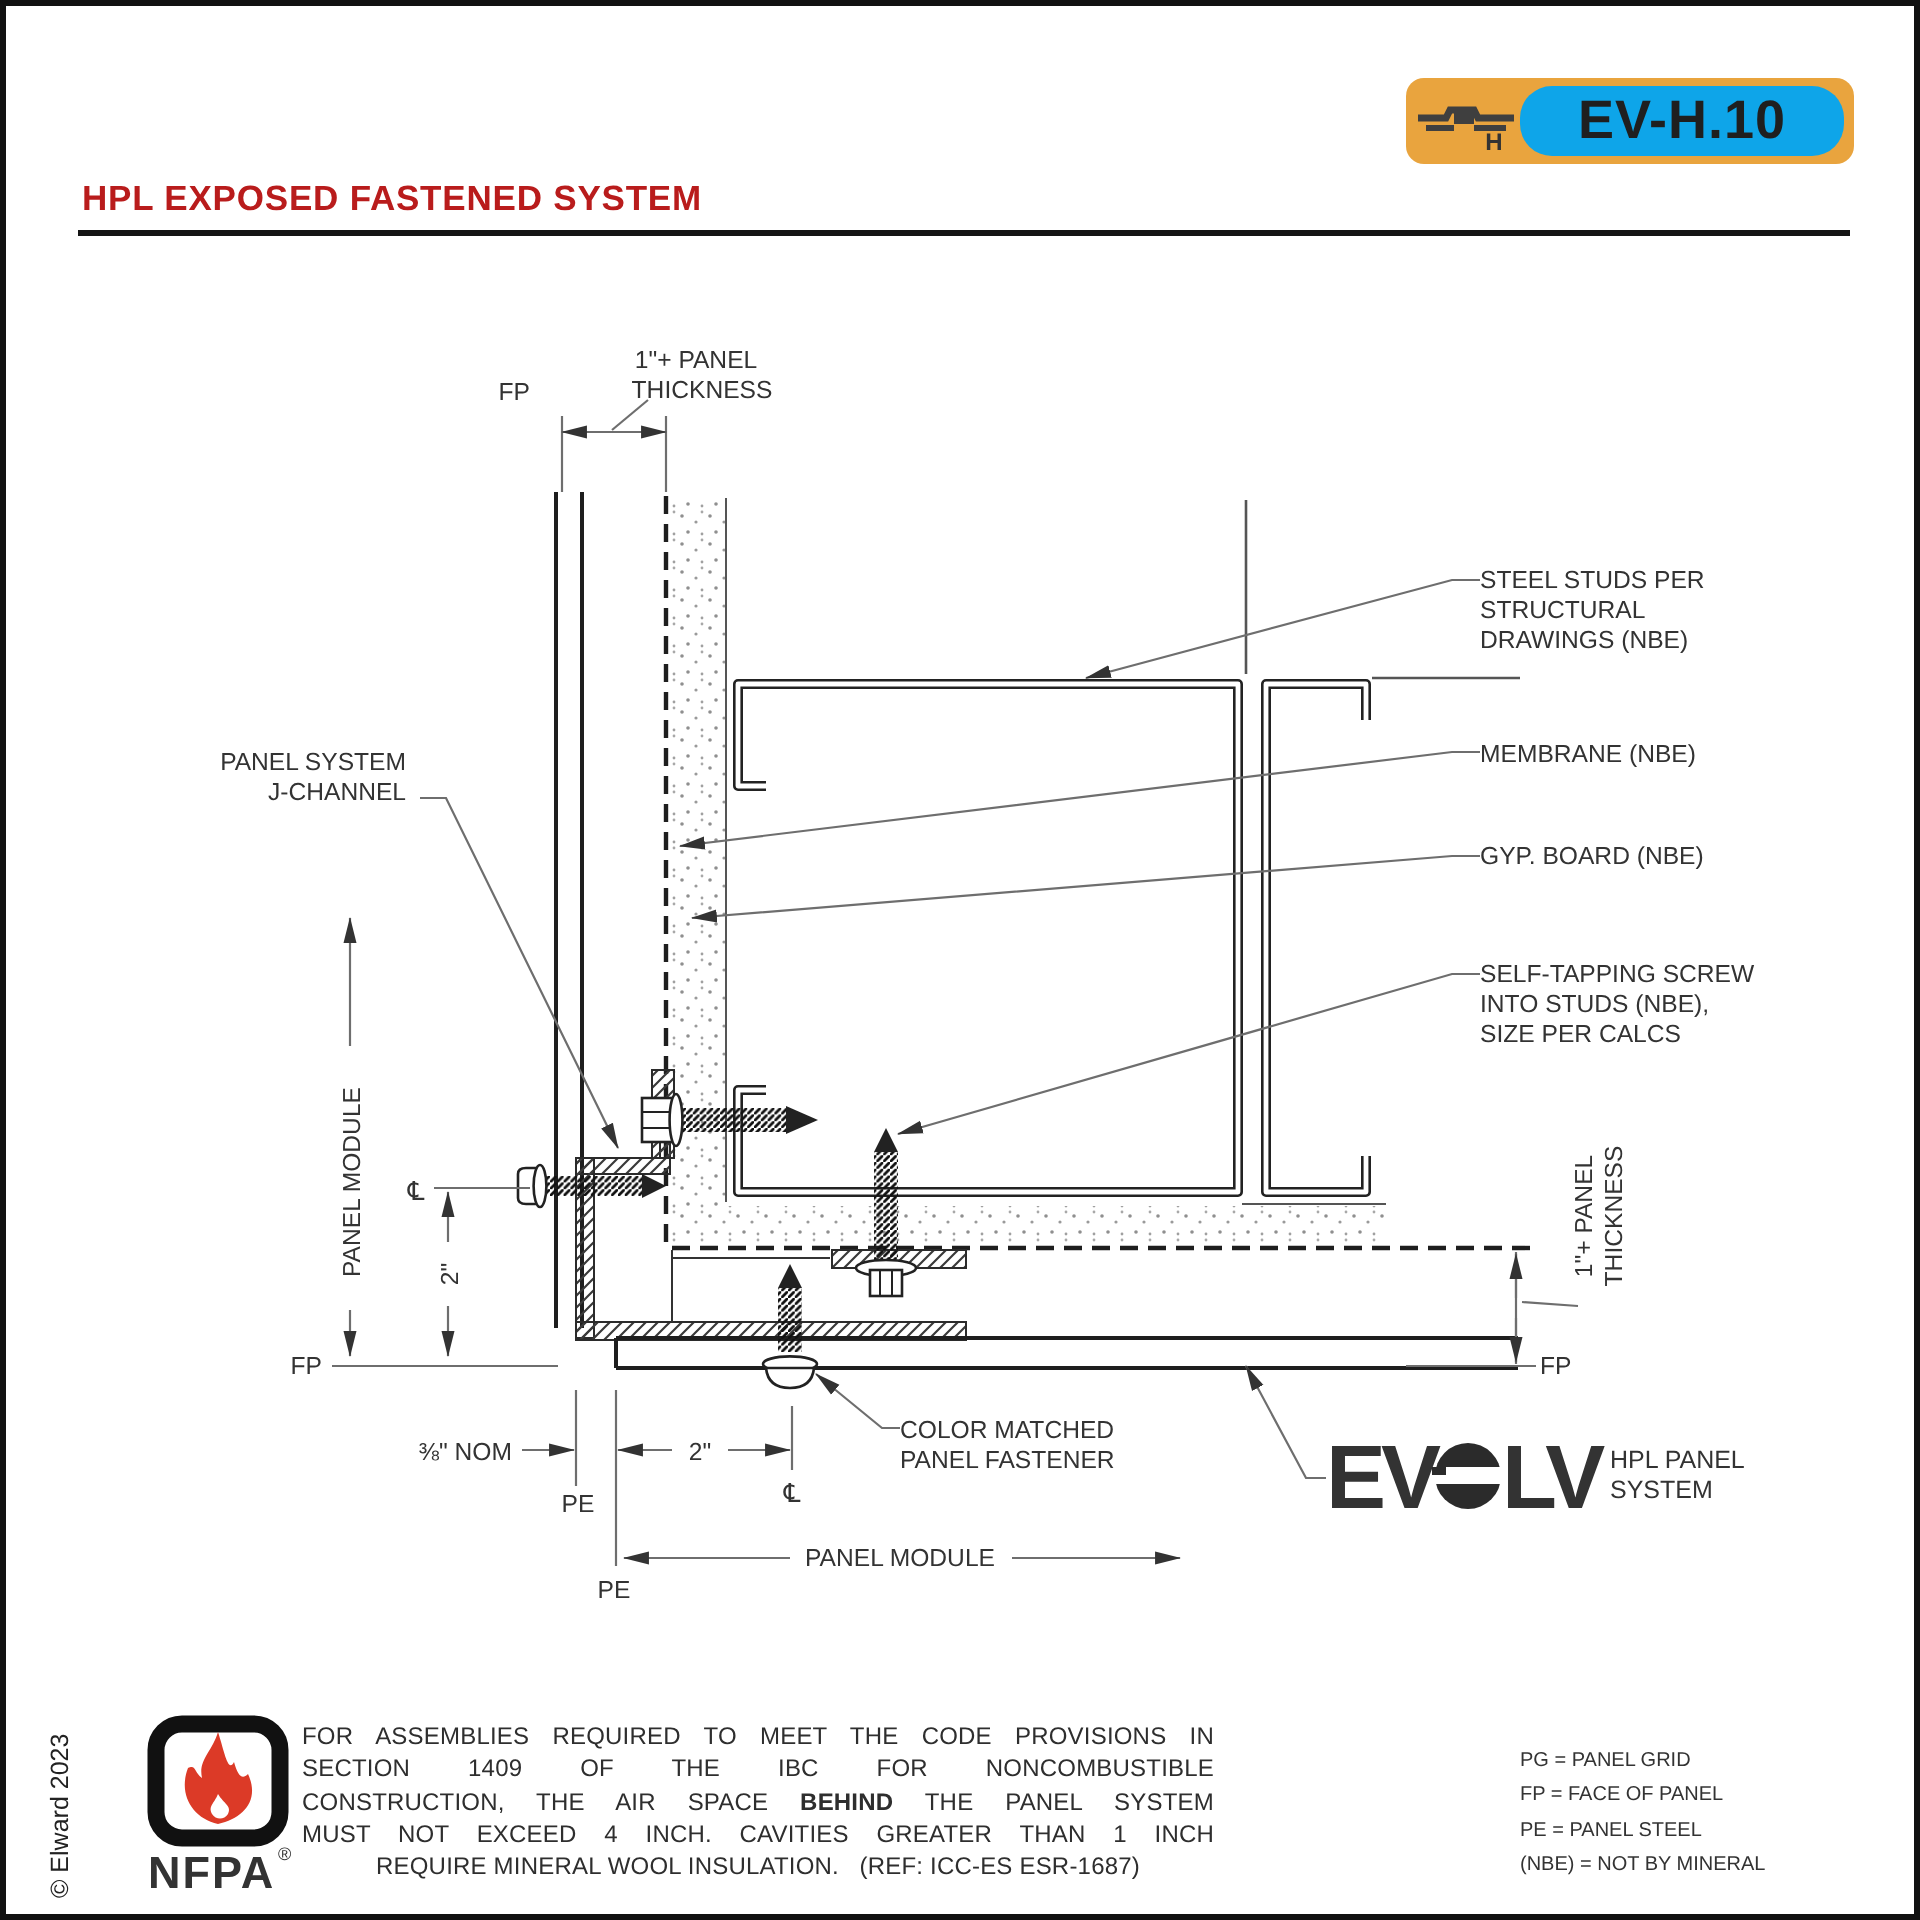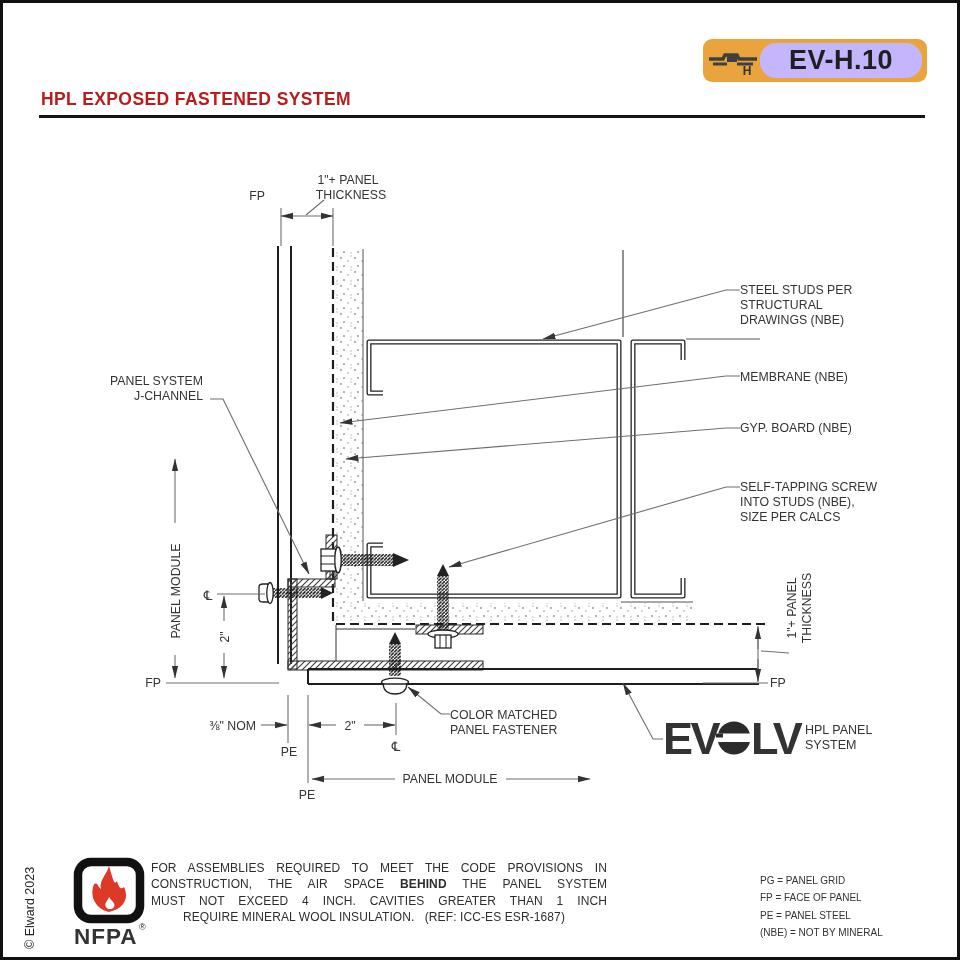--- a/index.html
+++ b/index.html
@@ -1,28 +1,28 @@
 <!DOCTYPE html>
 <html><head>
 <meta charset="utf-8">
 <style>
   html,body{margin:0;padding:0;background:#fff;}
   #page{position:relative;width:960px;height:960px;background:#fff;border:3px solid #111;box-sizing:border-box;overflow:hidden;
         font-family:"Liberation Sans","DejaVu Sans",sans-serif;color:#2b2b2b;}
   #title{position:absolute;left:38px;top:86px;font-size:17.5px;font-weight:bold;letter-spacing:.4px;color:#b91c1c;}
   #title-rule{position:absolute;left:36px;top:112px;width:886px;height:2.5px;background:#151515;}
   #badge{position:absolute;left:700px;top:36px;width:224px;height:43px;background:#E9A43E;border-radius:9px;}
-  #badge-inner{position:absolute;left:57px;top:4px;width:162px;height:35px;background:#c4b5fd;border-radius:16px;
+  #badge-inner{position:absolute;left:57px;top:4px;width:162px;height:35px;background:#0ea5e9;border-radius:16px;
                display:flex;align-items:center;justify-content:center;font-size:27px;font-weight:bold;color:#1f1f1f;letter-spacing:.5px;}
   #badge-icon{position:absolute;left:4px;top:6px;}
   #drawing{position:absolute;left:0;top:0;width:960px;height:960px;}
   .ftxt{font-size:12px;line-height:16.3px;color:#2e2e2e;letter-spacing:.1px;}
   #footnote{position:absolute;left:148px;top:857px;width:456px;}
   #footnote .jl{text-align:justify;text-align-last:justify;}
-  #footnote .ll{text-align:left;margin-left:32px;}
+  #footnote .ll{text-align:center;}
   #legend{position:absolute;left:757px;top:869px;}
   #legend div{font-size:10px;line-height:17.3px;color:#333;}
   #copyright{position:absolute;left:20px;top:946px;width:120px;transform:rotate(-90deg);transform-origin:0 0;
              font-size:12.5px;color:#222;}
   #nfpa{position:absolute;left:66px;top:853px;}
   svg text{font-family:"Liberation Sans","DejaVu Sans",sans-serif;fill:#333;}
   .lbl{font-size:12.3px;}
   .sym{font-size:13px;}
 </style>
 </head>
@@ -234,20 +234,21 @@
   <svg id="nfpa" width="84" height="96" viewBox="0 0 84 96">
     <rect x="9" y="6" width="62" height="57" rx="13" fill="#fff" stroke="#111" stroke-width="8.5"></rect>
     <path d="M40,10 C37,20 30,24 32,33 C28,30 29,26 25,28 C20,41 27,53 40,56 C53,53 61,44 55,31 C52,34 50,32 48,25 C45,31 43,19 40,10 Z" fill="#DC3A27"></path>
     <path d="M40,41 C38,46 35,47 37,51 C39,54 43,54 45,51 C47,47 43,46 40,41 Z" fill="#fff"></path>
     <text x="5" y="88" font-size="22.5" font-weight="bold" letter-spacing="1" fill="#111">NFPA</text>
     <text x="70" y="74" font-size="9" fill="#111">®</text>
   </svg>
 
   <div id="footnote">
     <div class="ftxt jl">FOR ASSEMBLIES REQUIRED TO MEET THE CODE PROVISIONS IN</div>
+    <div class="ftxt jl">SECTION 1409 OF THE IBC FOR NONCOMBUSTIBLE</div>
     <div class="ftxt jl"><span>CONSTRUCTION, THE AIR SPACE </span><span style="font-weight:bold;">BEHIND</span><span> THE PANEL SYSTEM</span></div>
     <div class="ftxt jl">MUST NOT EXCEED 4 INCH.  CAVITIES GREATER THAN 1 INCH</div>
     <div class="ftxt ll">REQUIRE MINERAL WOOL INSULATION.&nbsp;&nbsp;&nbsp;(REF: ICC-ES ESR-1687)</div>
   </div>
 
   <div id="legend">
     <div>PG = PANEL GRID</div>
     <div>FP = FACE OF PANEL</div>
     <div>PE = PANEL STEEL</div>
     <div>(NBE) = NOT BY MINERAL</div>

